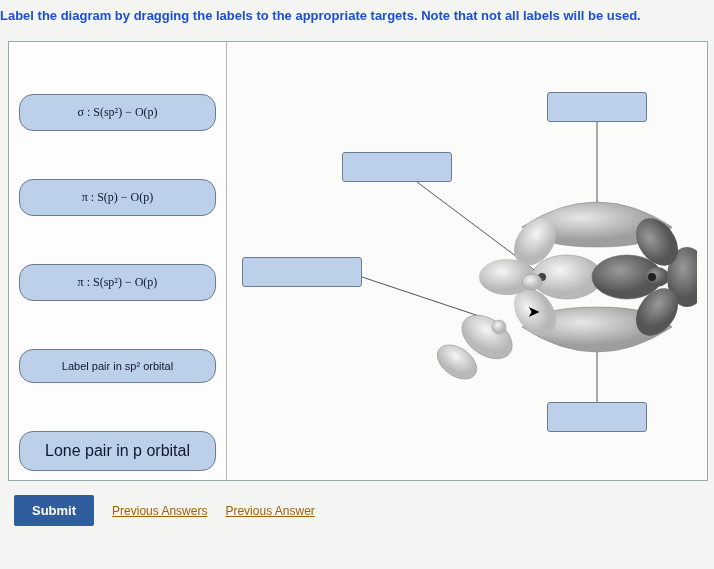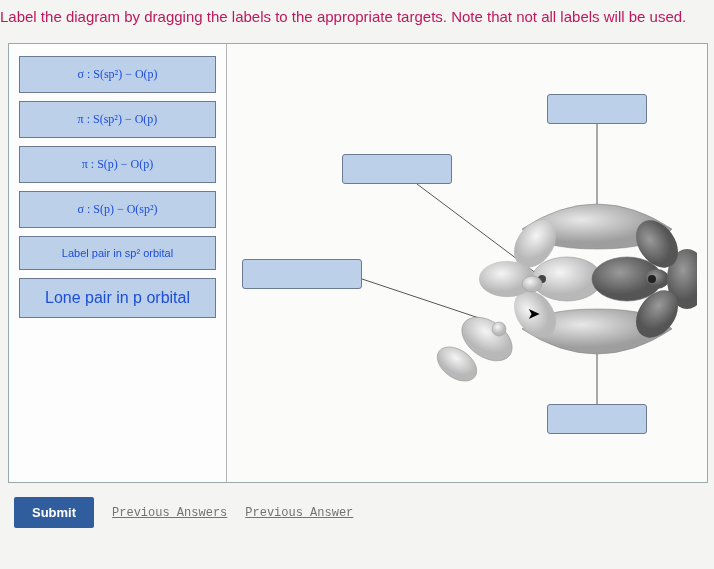--- a/index.html
+++ b/index.html
@@ -5,23 +5,23 @@
   * { box-sizing: border-box; margin: 0; padding: 0; }
   body {
     font-family: Arial, Helvetica, sans-serif;
     background: #f4f4f2;
     width: 714px;
     height: 569px;
     overflow: hidden;
     position: relative;
   }
   .instruction {
-    font-size: 15px;
-    font-weight: normal;
-    color: #be185d;
+    font-size: 13px;
+    font-weight: bold;
+    color: #1d4ed8;
     padding: 8px 4px 18px 0;
   }
   .workspace {
     border: 1px solid #9aa;
     background: #fefefe;
     margin: 0 6px 0 8px;
     height: 440px;
     display: flex;
     position: relative;
   }
@@ -30,28 +30,29 @@
     border-right: 1px solid #b5b5b5;
     padding: 12px 10px;
     display: flex;
     flex-direction: column;
     gap: 8px;
     background: #fdfdfd;
   }
   .drag-label {
     background: #bcd0ea;
     border: 1px solid #6c7a94;
-    border-radius: 0;
+    border-radius: 14px;
     padding: 10px 8px;
     font-size: 12px;
-    color: #1d4ed8;
+    color: #0f172a;
     text-align: center;
     cursor: grab;
     font-family: "Times New Roman", serif;
     white-space: nowrap;
+    margin-top: 40px;
   }
   .diagram-area {
     flex: 1;
     position: relative;
     background: #fbfbfa;
   }
   .drop-target {
     position: absolute;
     background: #bcd0ea;
     border: 1px solid #6c7a94;
@@ -68,25 +69,24 @@
     background: #2f5d9e;
     color: #fff;
     border: none;
     padding: 8px 18px;
     font-size: 13px;
     font-weight: bold;
     cursor: pointer;
     border-radius: 2px;
   }
   .link {
-    color: #737373;
+    color: #a16207;
     font-size: 12px;
     text-decoration: underline;
     cursor: pointer;
-    font-family: Liberation Mono, monospace;
   }
   .orbital-svg {
     position: absolute;
     left: 130px;
     top: 40px;
     width: 340px;
     height: 360px;
   }
   .cursor-arrow {
     position: absolute;
@@ -99,23 +99,22 @@
 </style>
 </head>
 <body>
 
 <div class="instruction">Label the diagram by dragging the labels to the appropriate targets. Note that not all labels will be used.</div>
 
 <div class="workspace">
 
   <div class="label-bank">
     <div class="drag-label">σ : S(sp²) − O(p)</div>
+    <div class="drag-label">π : S(p) − O(p)</div>
     <div class="drag-label">π : S(sp²) − O(p)</div>
-    <div class="drag-label">π : S(p) − O(p)</div>
-    <div class="drag-label">σ : S(p) − O(sp²)</div>
     <div class="drag-label" style="font-family: Arial, sans-serif; font-size:11px;">Label pair in sp² orbital</div>
     <div class="drag-label" style="font-family: Arial, sans-serif; font-size:16px;">Lone pair in p orbital</div>
   </div>
 
   <div class="diagram-area">
 
     <div class="drop-target" style="left:320px; top:50px; width:100px;"></div>
     <div class="drop-target" style="left:115px; top:110px; width:110px;"></div>
     <div class="drop-target" style="left:15px; top:215px; width:120px;"></div>
     <div class="drop-target" style="left:320px; top:360px; width:100px;"></div>

